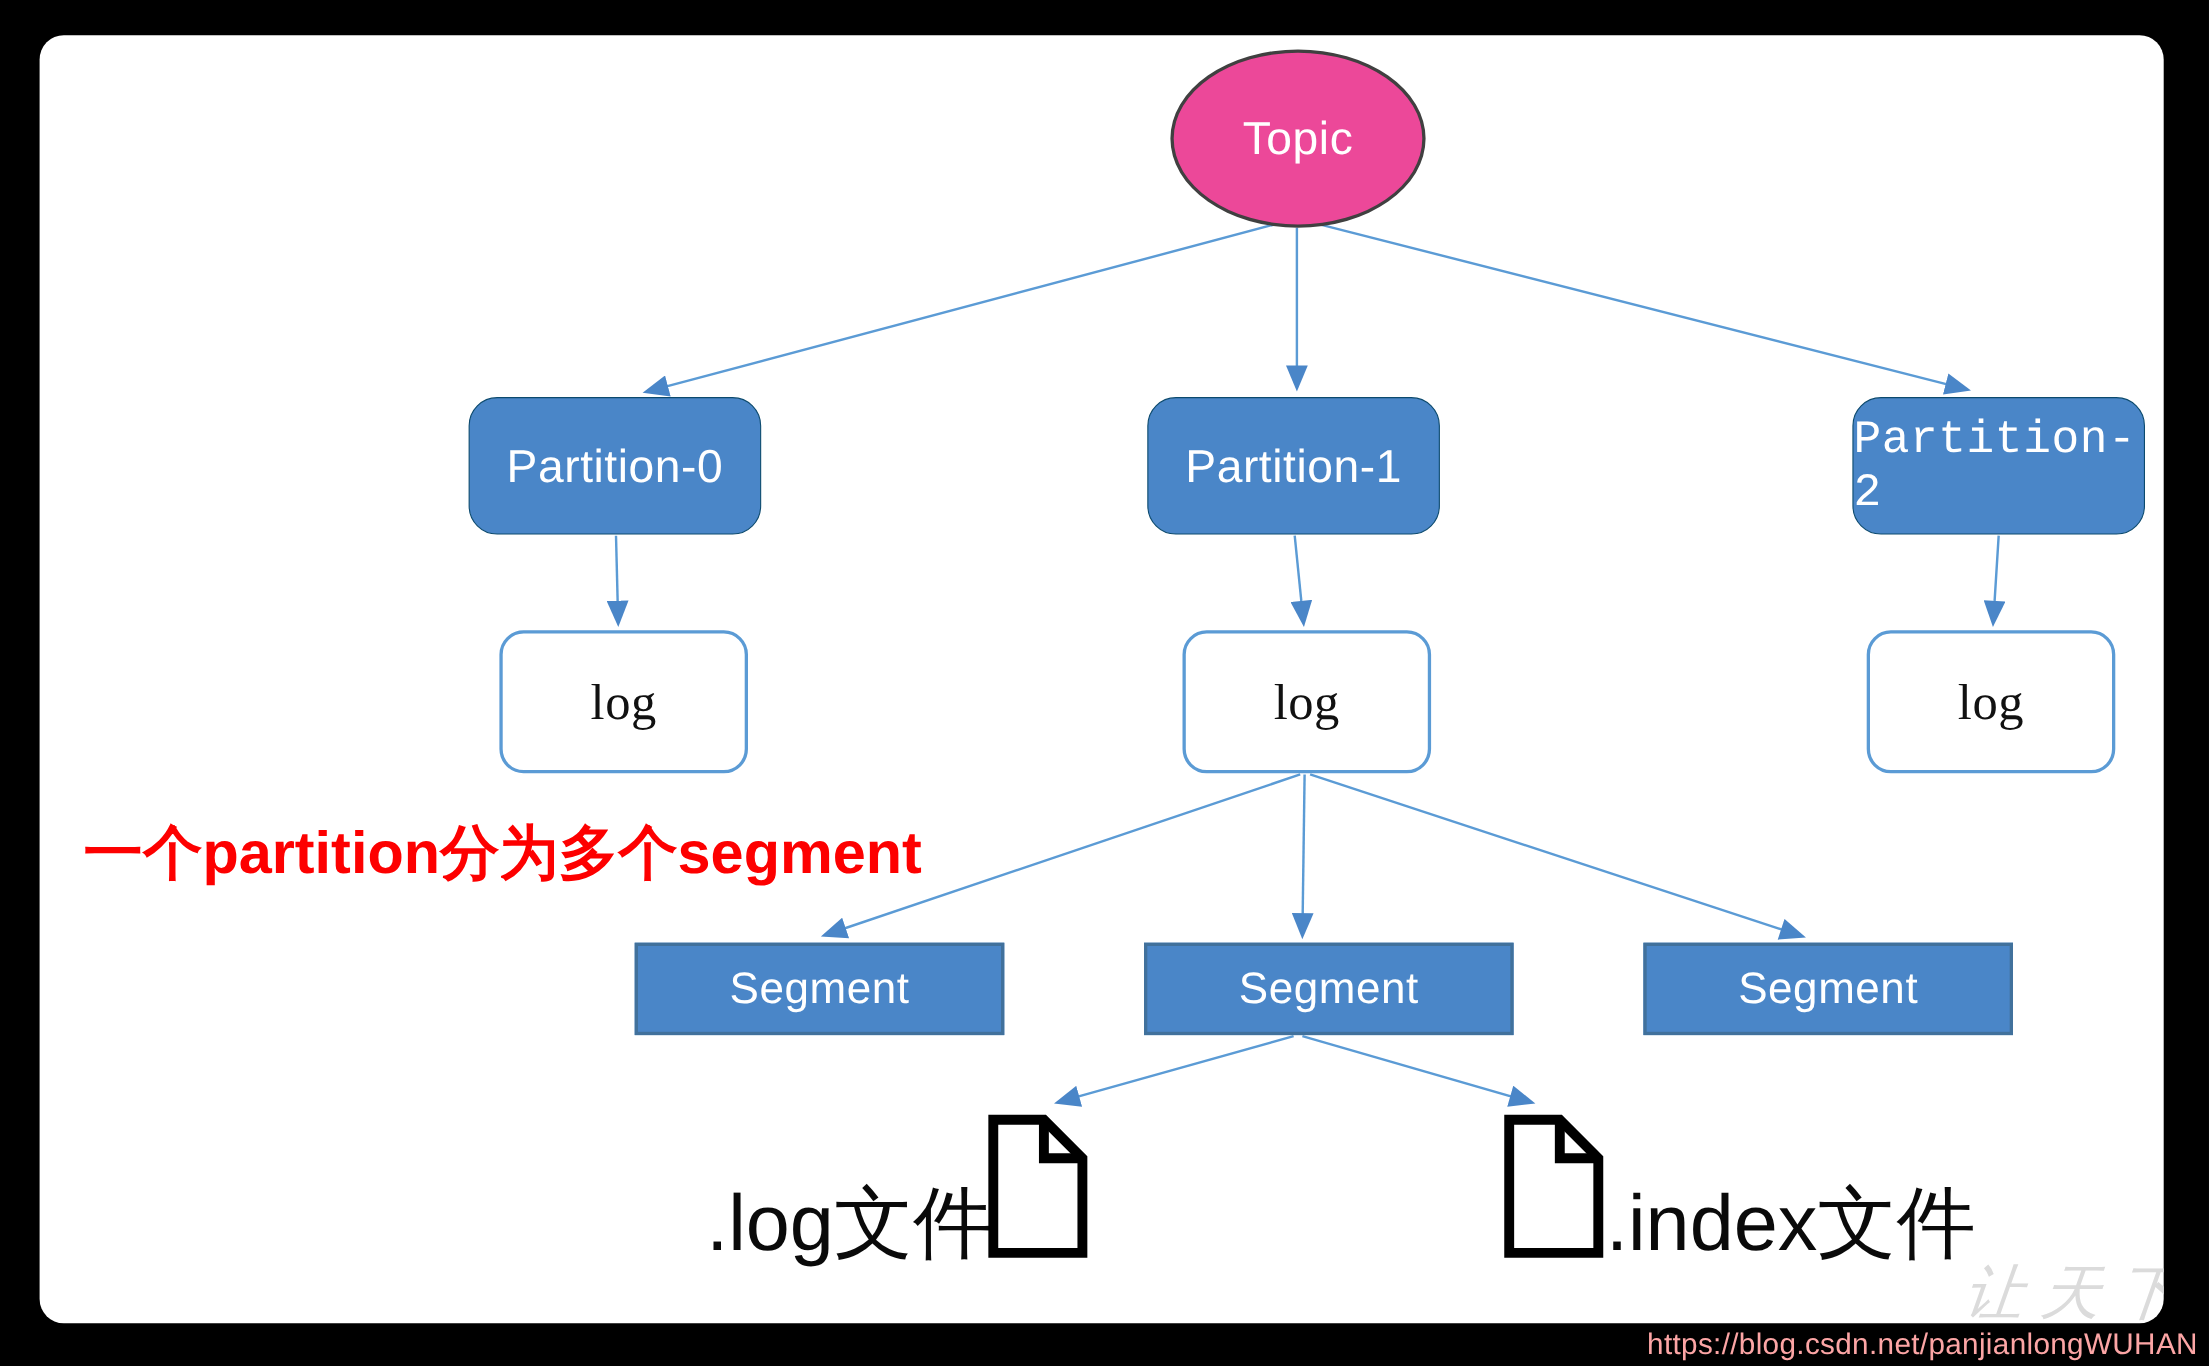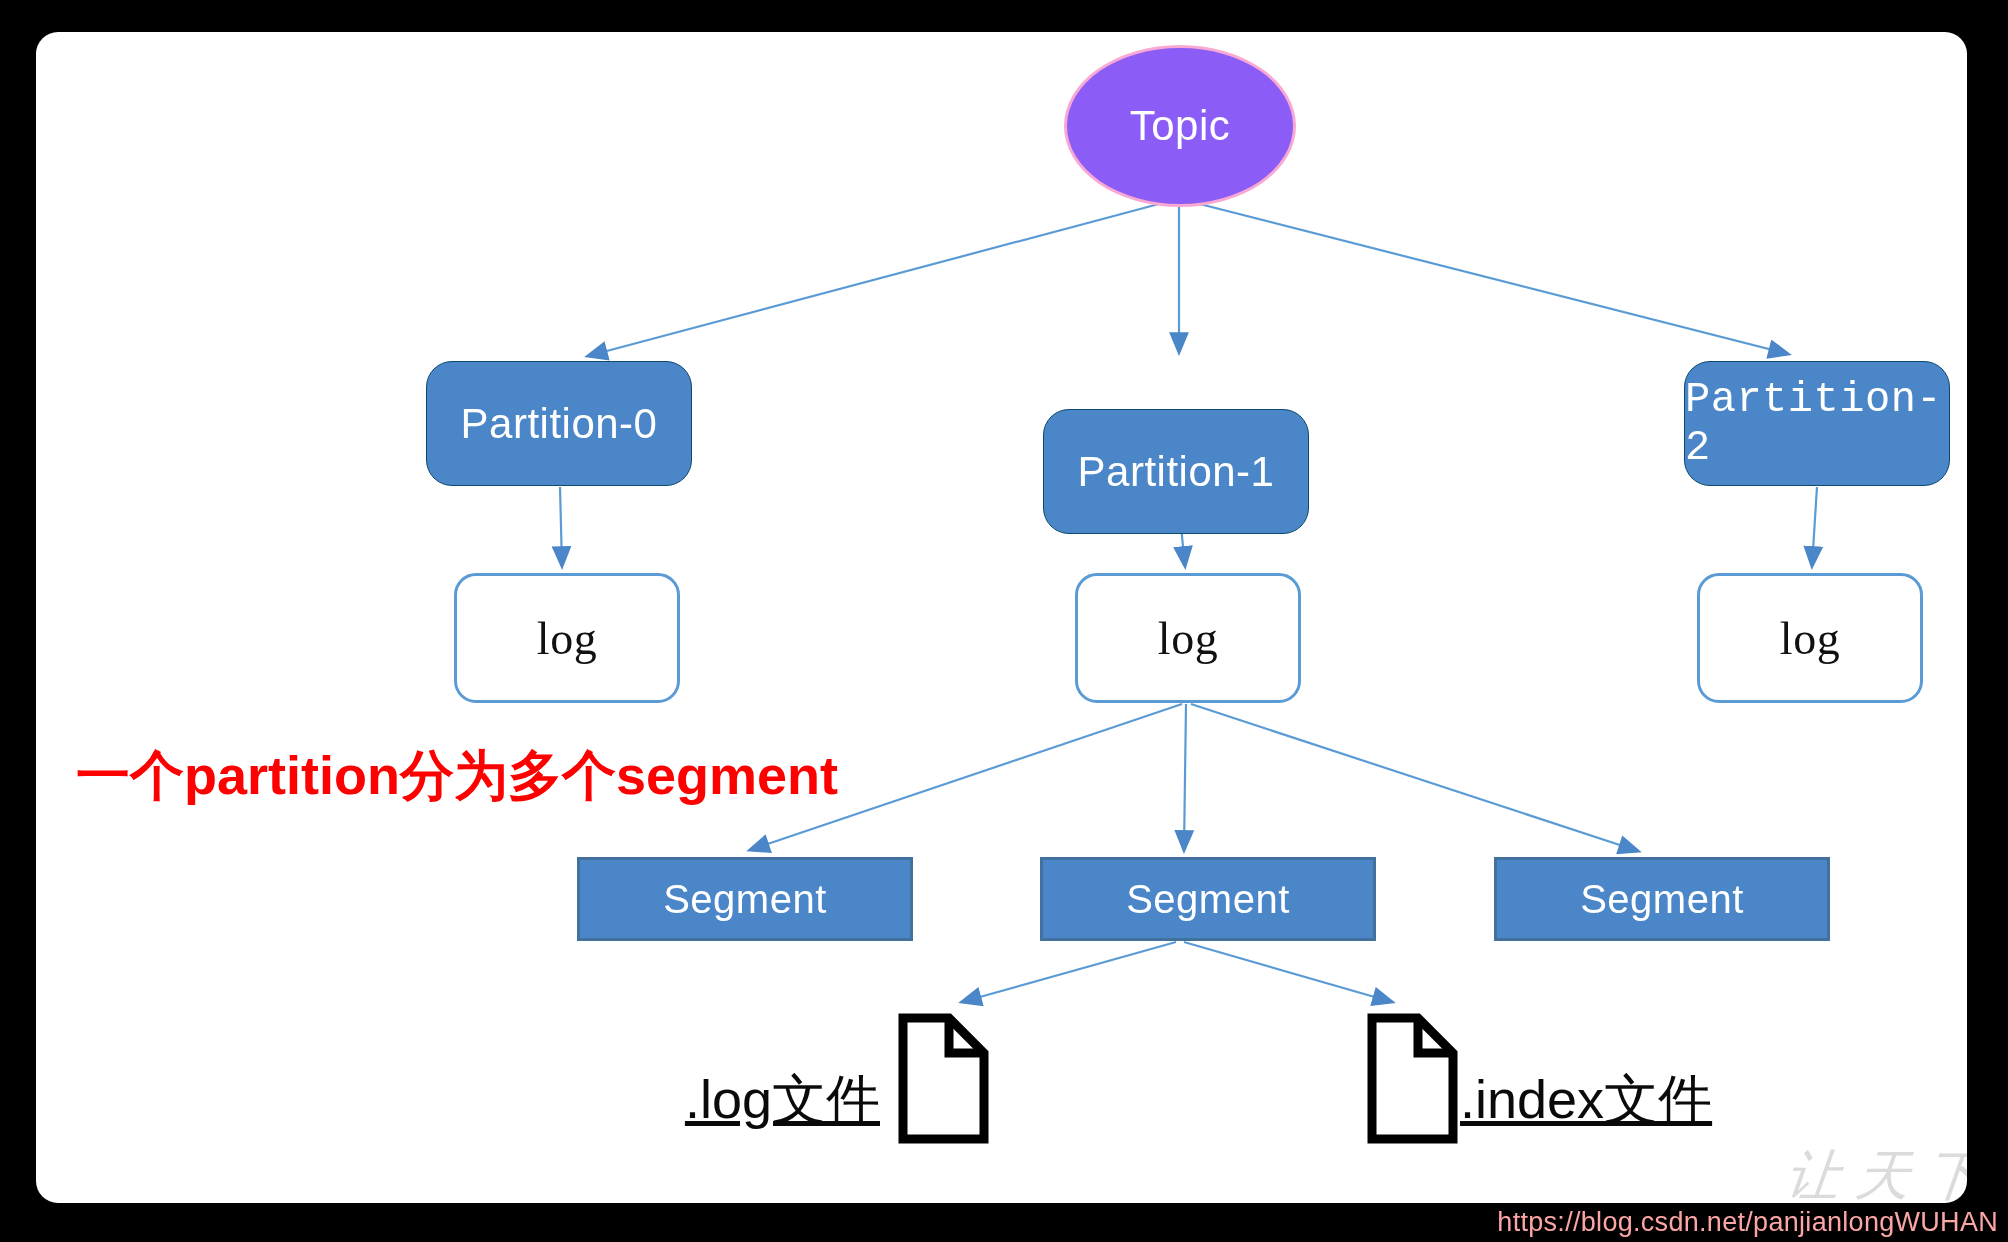--- a/index.html
+++ b/index.html
@@ -37,34 +37,34 @@
     display: flex;
     align-items: center;
     justify-content: center;
     color: #ffffff;
     font-size: 42px;
     letter-spacing: 0.5px;
   }
   .ellipse {
     left: 1064px; top: 45px;
     width: 232px; height: 162px;
-    background: #8b5cf6;
-    border: 3px solid #f9a8d4;
+    background: #ec4899;
+    border: 3px solid #404040;
     border-radius: 50%;
     font-size: 42px;
   }
   .partition {
     width: 266px; height: 125px;
     background: #4a86c8;
     border: 1px solid #0c4a6e;
     border-radius: 26px;
     top: 361px;
   }
   .p0 { left: 426px; }
-  .p1 { left: 1043px; margin-top: 48px; }
+  .p1 { left: 1043px; }
   .p2 { left: 1684px; font-family: Liberation Mono, monospace; }
   .logbox {
     width: 226px; height: 130px;
     background: #ffffff;
     border: 3px solid #5b9bd5;
     border-radius: 22px;
     top: 573px;
     color: #111111;
     font-size: 46px;
     font-family: Liberation Serif, serif;
@@ -88,23 +88,22 @@
     font-weight: bold;
     font-size: 54px;
     white-space: nowrap;
   }
   .a0 { left: 76px; top: 160px; }
   .a1 { left: 76px; top: 740px; }
   .a2 { left: 55px; top: 1116px; }
   .file-label {
     position: absolute;
     color: #0a0a0a;
-    font-size: 54px;
+    font-size: 72px;
     white-space: nowrap;
-    text-decoration: underline;
   }
   .fl0 { left: 642px; top: 1064px; width: 238px; text-align: right; }
   .fl1 { left: 1460px; top: 1064px; }
   .file-icon { position: absolute; width: 100px; height: 135px; top: 1011px; }
   .fi0 { left: 893px; }
   .fi1 { left: 1362px; }
   .watermark {
     position: absolute;
     left: 1750px; top: 1108px;
     color: #dbdbdb;

